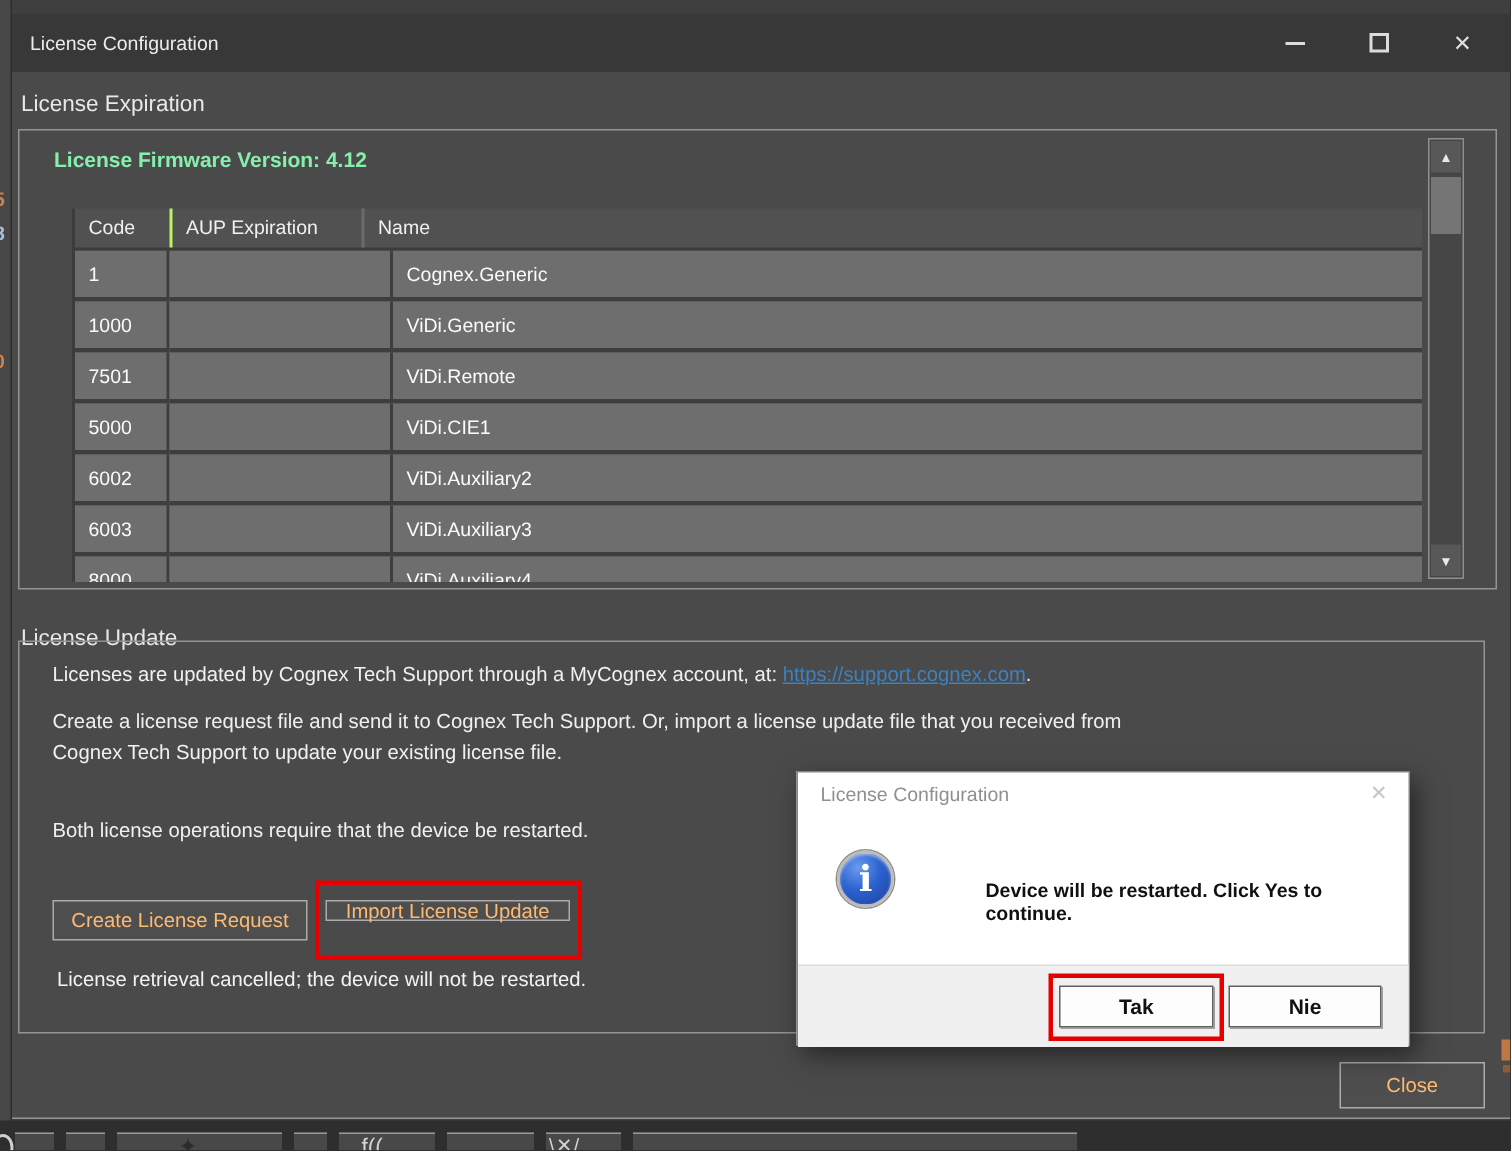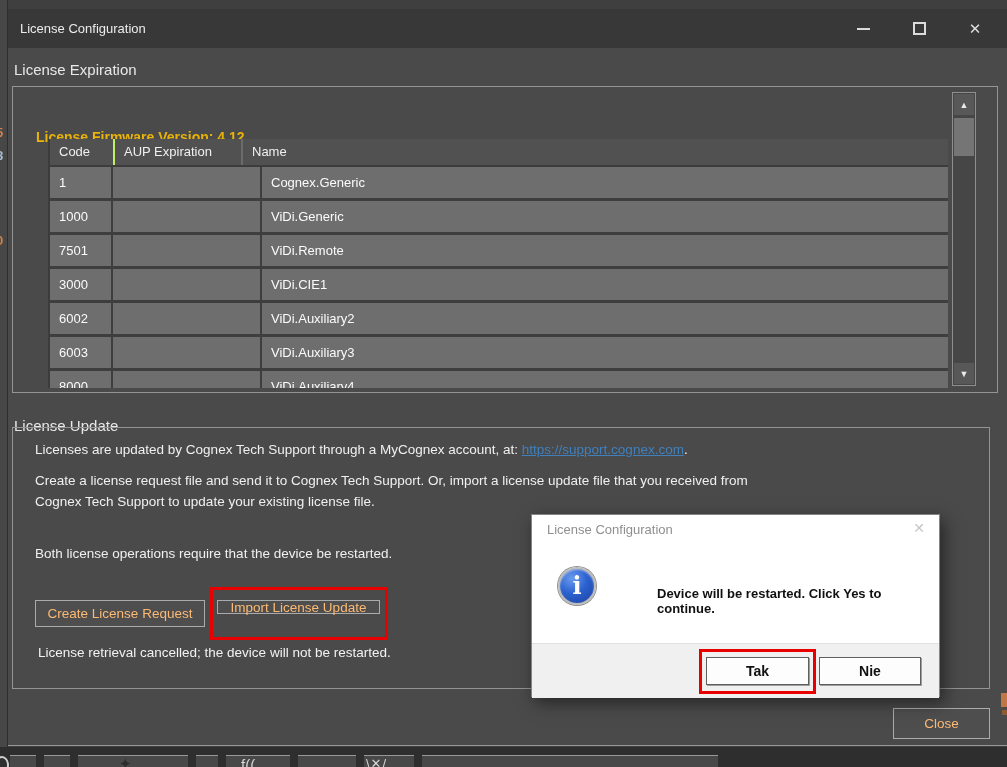--- a/index.html
+++ b/index.html
@@ -27,21 +27,21 @@
   .win-btn { position:absolute; top:0; width:44px; height:39px; display:flex; align-items:center; justify-content:center; color:#dedede; }
   .btn-min { left:833px; } .btn-max { left:889px; } .btn-close-x { left:945px; font-size:15px; }
   .min-glyph { width:13px; height:2px; background:#dcdcdc; }
   .max-glyph { width:13px; height:13px; border:2px solid #dcdcdc; }
 
   .sec-h { position:absolute; font-size:15px; color:#e8e8e8; }
   .groupbox { position:absolute; border:1px solid #949494; }
 
   
   .gb1 { left:4px; top:77px; width:986px; height:307px; }
-  .firmware { position:absolute; left:28px; top:89px; font-size:14px; font-weight:bold; color:#eab308;margin-top:31px; }
+  .firmware { position:absolute; left:28px; top:89px; font-size:14px; font-weight:bold; color:#86efac; }
 
   .tbl-header { position:absolute; left:40px; top:130px; width:900px; height:28px; background:#515151;
     display:flex; color:#f0f0f0; font-size:13px; border-bottom:2px solid #3c3c3c; border-left:2px solid #3c3c3c; }
   .th { line-height:26px; padding-left:9px; }
   .th-code { width:63px; } .th-aup { width:128px; border-left:2px solid #bef264; } .th-name { flex:1; border-left:2px solid #6b6b6b; }
 
   .tbl-body { position:absolute; left:40px; top:158px; width:900px; height:221px; overflow:hidden; border-left:2px solid #3c3c3c; }
   .tr { height:34px; display:flex; font-size:13px; color:#fbfbfb; }
   .tr > div { background:#6e6e6e; border-bottom:3px solid #3e3e3e; line-height:31px; padding-left:9px; }
   .td-code { width:63px; border-right:2px solid #3e3e3e; }
@@ -145,21 +145,21 @@
         <div class="td-code">1000</div>
         <div class="td-aup"></div>
         <div class="td-name">ViDi.Generic</div>
       </div>
       <div class="tr">
         <div class="td-code">7501</div>
         <div class="td-aup"></div>
         <div class="td-name">ViDi.Remote</div>
       </div>
       <div class="tr">
-        <div class="td-code">3000</div>
+        <div class="td-code">5000</div>
         <div class="td-aup"></div>
         <div class="td-name">ViDi.CIE1</div>
       </div>
       <div class="tr">
         <div class="td-code">6002</div>
         <div class="td-aup"></div>
         <div class="td-name">ViDi.Auxiliary2</div>
       </div>
       <div class="tr">
         <div class="td-code">6003</div>

